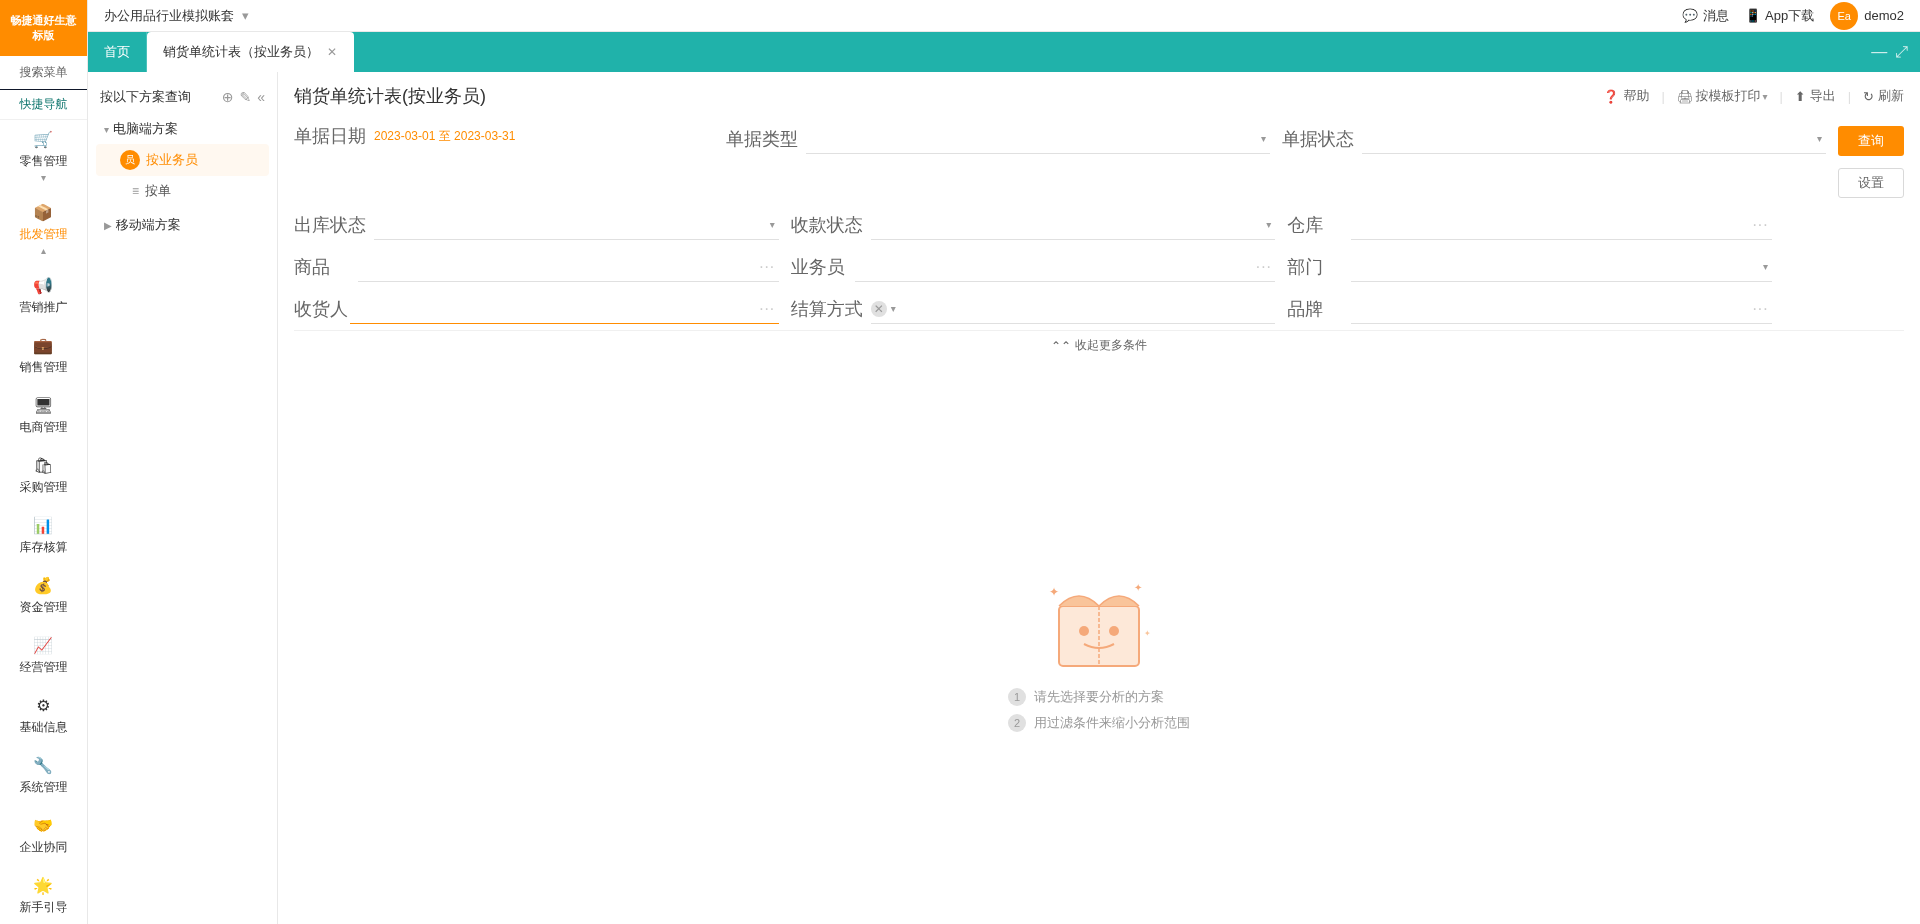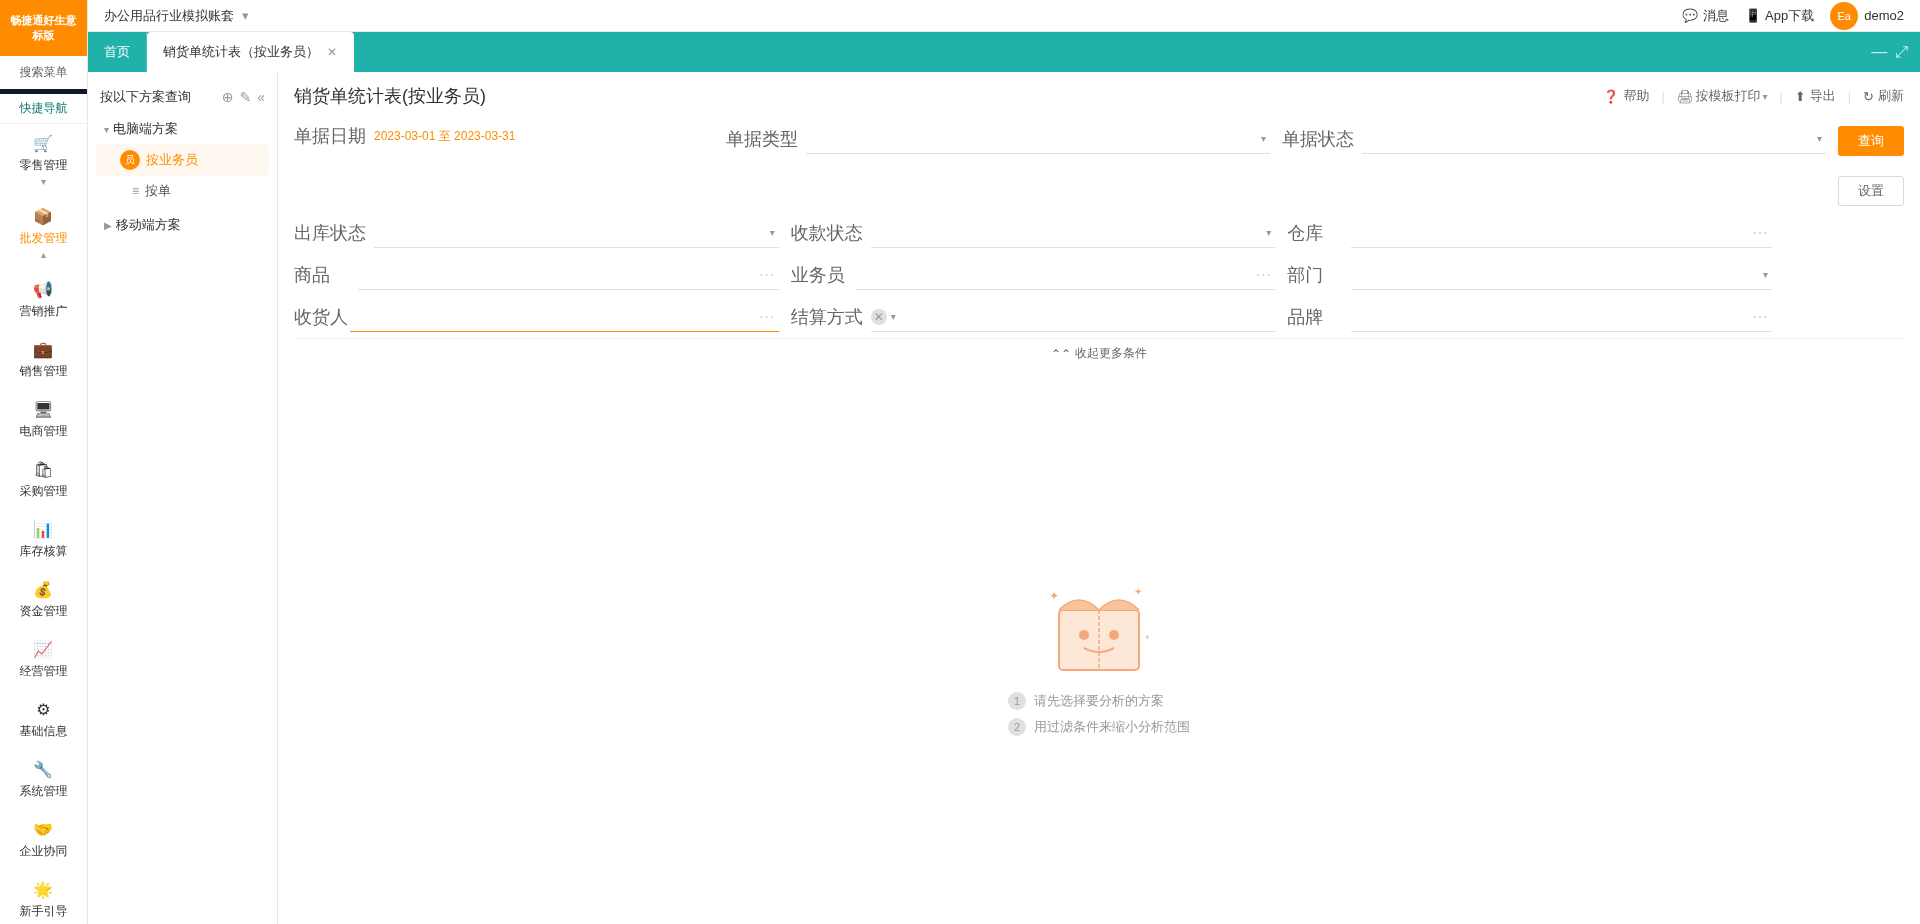--- a/index.html
+++ b/index.html
@@ -2,21 +2,21 @@
 <html><head>
   <meta charset="utf-8">
   <style>
     * { box-sizing: border-box; margin: 0; padding: 0; }
     body { font-family: "PingFang SC", "Microsoft YaHei", sans-serif; font-size: 13px; background: #f5f5f5; display: flex; height: 924px; overflow: hidden; }
 
     
     .sidebar { width: 88px; background: #fff; display: flex; flex-direction: column; border-right: 1px solid #e8e8e8; flex-shrink: 0; }
     .sidebar-logo { background: #ff8c00; padding: 10px 6px; text-align: center; color: #fff; font-size: 11px; font-weight: bold; line-height: 1.4; min-height: 56px; display: flex; align-items: center; justify-content: center; }
     .sidebar-logo span { display: block; }
-    .sidebar-search { padding: 8px 10px; font-size: 12px; color: #666; cursor: pointer; text-align: center; border-bottom: 5px solid #0f172a; }
+    .sidebar-search { padding: 8px 10px; font-size: 12px; color: #666; cursor: pointer; text-align: center; border-bottom: 1px solid #0f172a; }
     .sidebar-nav { padding: 6px 10px; font-size: 12px; color: #0f766e; cursor: pointer; text-align: center; border-bottom: 1px solid #f0f0f0; }
     .sidebar-item { padding: 10px 4px; font-size: 12px; color: #333; cursor: pointer; text-align: center; display: flex; flex-direction: column; align-items: center; gap: 2px; position: relative; }
     .sidebar-item.active { color: #ff8c00; }
     .sidebar-item .icon { font-size: 16px; margin-bottom: 2px; }
     .sidebar-item .arrow { font-size: 10px; color: #999; }
 
     
     .main { flex: 1; display: flex; flex-direction: column; overflow: hidden; }
 
     
@@ -87,21 +87,21 @@
     .collapse-bar { display: flex; align-items: center; justify-content: center; padding: 6px 0; border-top: 1px solid #f0f0f0; }
     .collapse-btn { display: flex; align-items: center; gap: 4px; font-size: 12px; color: #666; cursor: pointer; }
 
     
     .empty-state { flex: 1; display: flex; flex-direction: column; align-items: center; justify-content: center; gap: 12px; }
     .empty-tips { display: flex; flex-direction: column; gap: 8px; }
     .empty-tip { display: flex; align-items: center; gap: 8px; font-size: 13px; color: #999; }
     .tip-num { width: 18px; height: 18px; border-radius: 50%; background: #e0e0e0; display: flex; align-items: center; justify-content: center; font-size: 11px; color: #999; flex-shrink: 0; }
 
     
-    .query-btns { display: flex; flex-direction: column; gap: 20px; justify-content: flex-start; padding-top: 2px; }
+    .query-btns { display: flex; flex-direction: column; gap: 12px; justify-content: flex-start; padding-top: 2px; }
 
     .msg-icon { display: flex; align-items: center; gap: 4px; cursor: pointer; color: #333; font-size: 13px; }
     .app-icon { display: flex; align-items: center; gap: 4px; cursor: pointer; color: #333; font-size: 13px; }
   </style>
 </head>
 <body>
 
 <div class="sidebar">
   <div class="sidebar-logo">
     <span>畅捷通好生意<br>标版</span>

